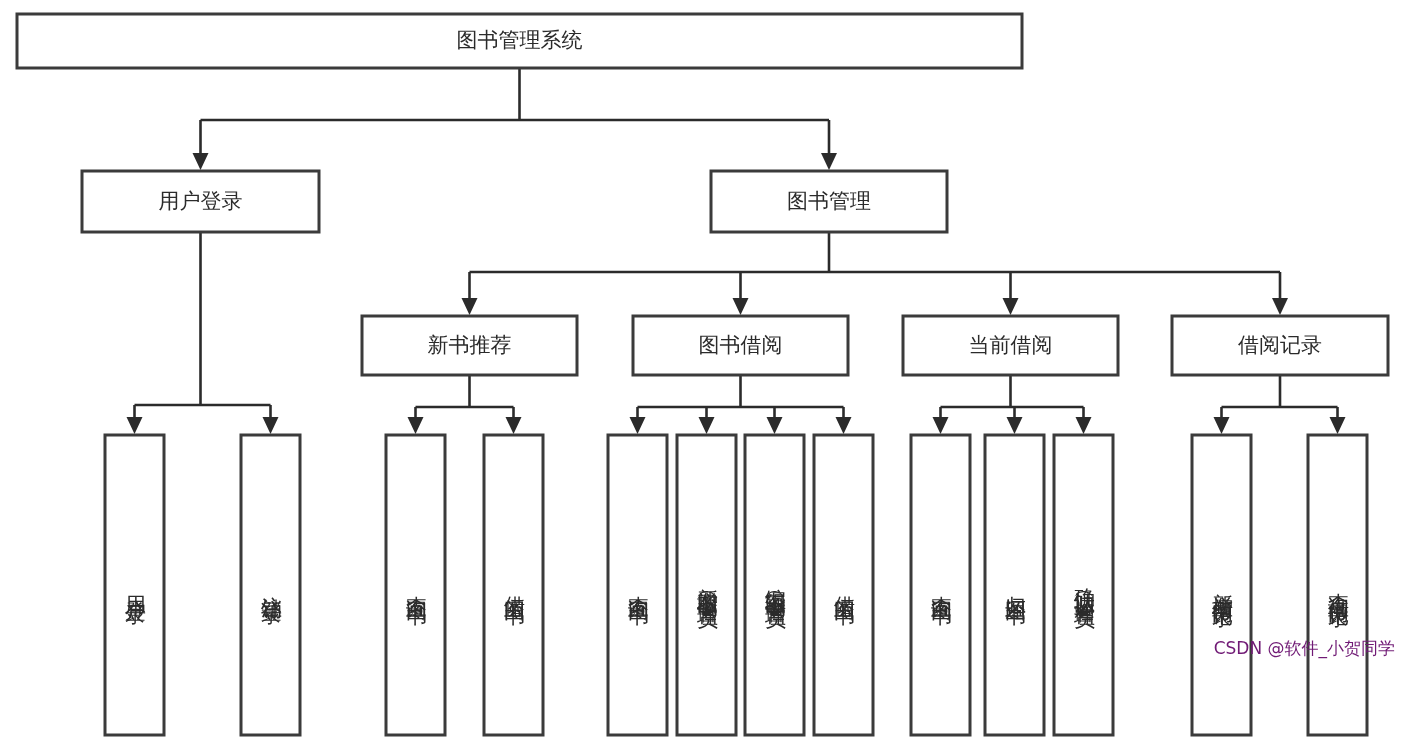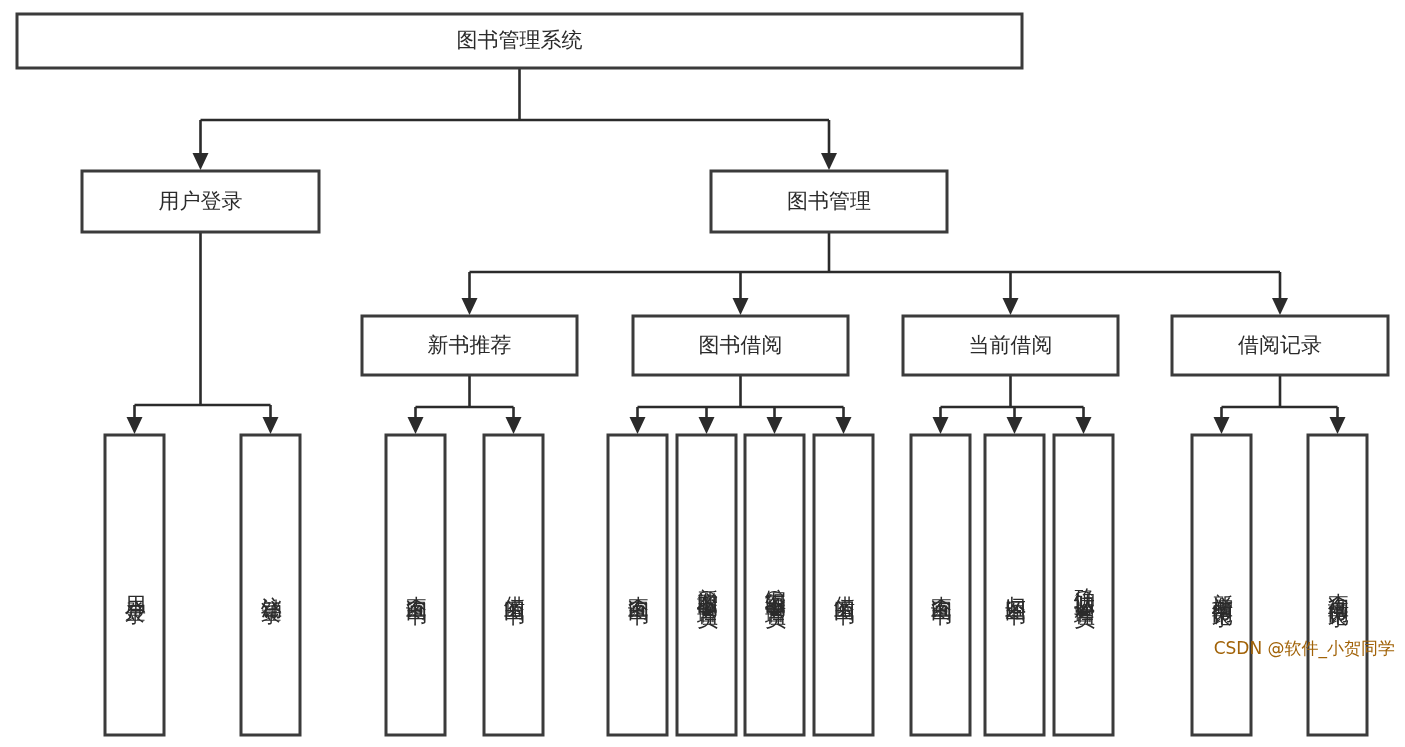--- a/index.html
+++ b/index.html
@@ -54,21 +54,21 @@
   .arrow-head {
     fill: #2b2b2b;
     stroke: none;
   }
   .watermark {
     position: absolute;
     right: 10px;
     bottom: 5px;
     font-family: "DejaVu Sans", "Liberation Sans", sans-serif;
     font-size: 17px;
-    color: #a16207;
+    color: #701a75;
     white-space: nowrap;
     user-select: none;
   }
 </style>
 </head>
 <body>
 
 <div id="diagram-root">
   <svg class="flow" viewBox="0 0 1405 747" xmlns="http://www.w3.org/2000/svg">
     <g id="connectors">

